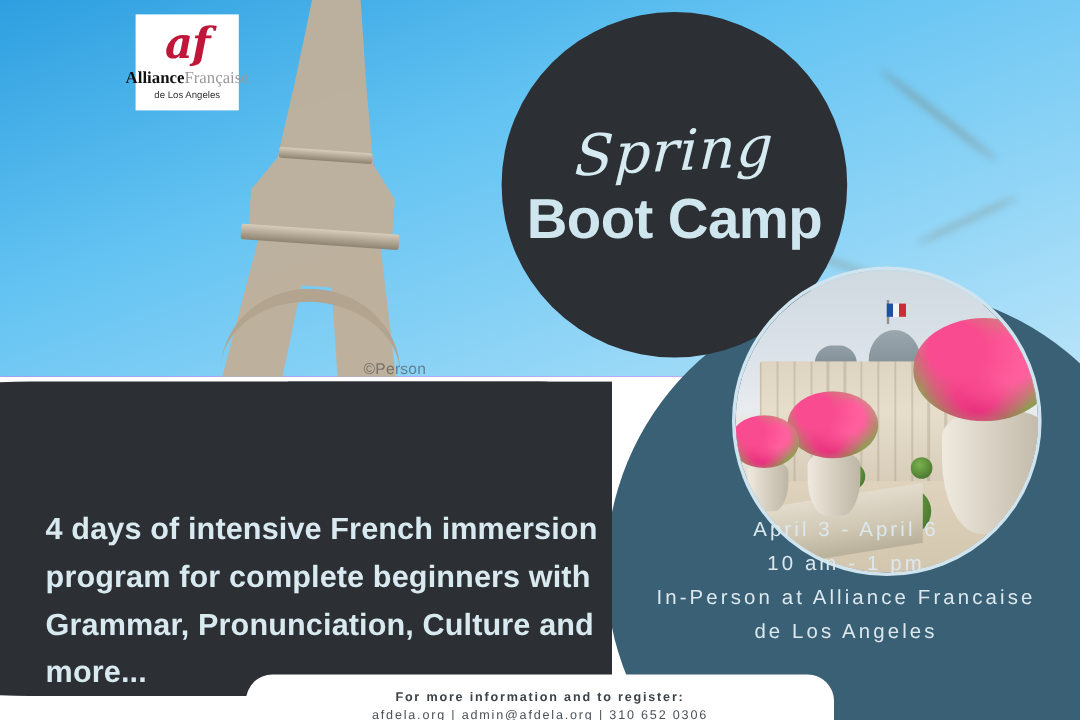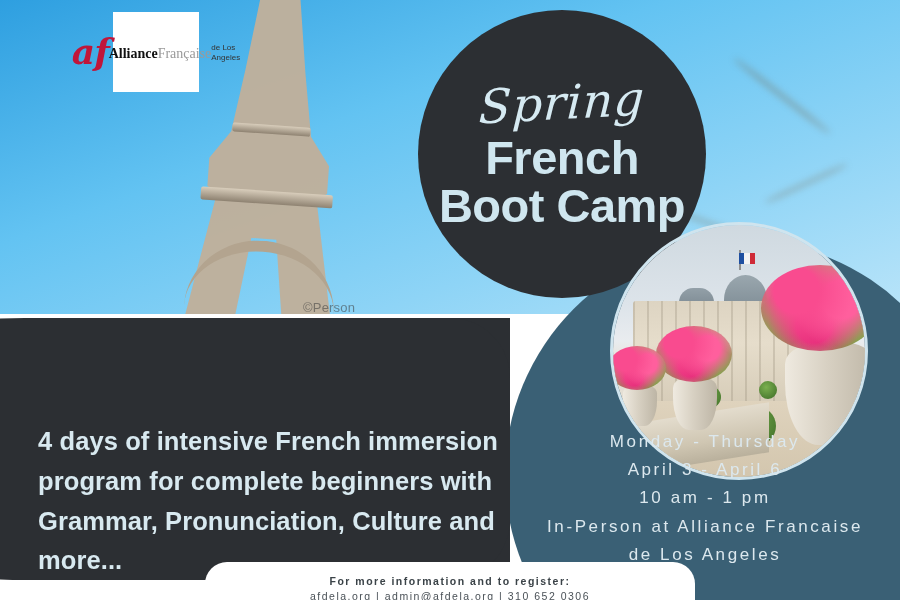--- a/index.html
+++ b/index.html
@@ -324,21 +324,21 @@
     line-height: 1.5;
   }
 
   
   .logo-box {
     position: absolute;
     left: 113px; top: 12px;
     width: 86px; height: 80px;
     background: #ffffff;
     display: flex;
-    flex-direction: row;
+    flex-direction: column;
     align-items: center;
     justify-content: center;
   }
   .logo-af {
     font-family: "DejaVu Serif", serif;
     font-style: italic;
     font-weight: 700;
     font-size: 36px;
     color: #c0163a;
     line-height: .92;
@@ -386,21 +386,20 @@
   </div>
 
   <div class="slate-fill"></div>
   <div class="slate-circle"></div>
 
   <div class="dark-panel-sq"></div>
   <div class="dark-panel"></div>
 
   <div class="title-circle">
     <div class="spring-word">Spring</div>
-    <div class="title-main">French</div>
     <div class="title-main">Boot Camp</div>
   </div>
 
   <div class="photo-circle">
     <div class="pc-sky"></div>
 
     <div class="pc-flagpole"></div>
     <div class="pc-flag"></div>
 
     <div class="pc-dome"></div>
@@ -423,21 +422,20 @@
     <div class="pc-urn" style="left:24%;top:60%;width:44px;height:54px;"></div>
     <div class="pc-flowers pc-blur" style="left:17%;top:40%;width:76px;height:56px;"></div>
 
     <div class="pc-urn" style="left:4%;top:63%;width:34px;height:42px;"></div>
     <div class="pc-flowers pc-blur" style="left:-2%;top:48%;width:58px;height:44px;"></div>
   </div>
 
   <div class="body-text">4 days of intensive French immersion program for complete beginners with Grammar, Pronunciation, Culture and more...</div>
 
   <div class="schedule">
-    <div>Monday - Thursday</div>
     <div>April 3 - April 6</div>
     <div>10 am - 1 pm</div>
     <div>In-Person at Alliance Francaise</div>
     <div>de Los Angeles</div>
   </div>
 
   <div class="footer">
     <div class="footer-top">For more information and to register:</div>
     <div class="footer-bottom">afdela.org | admin@afdela.org | 310 652 0306</div>
   </div>

